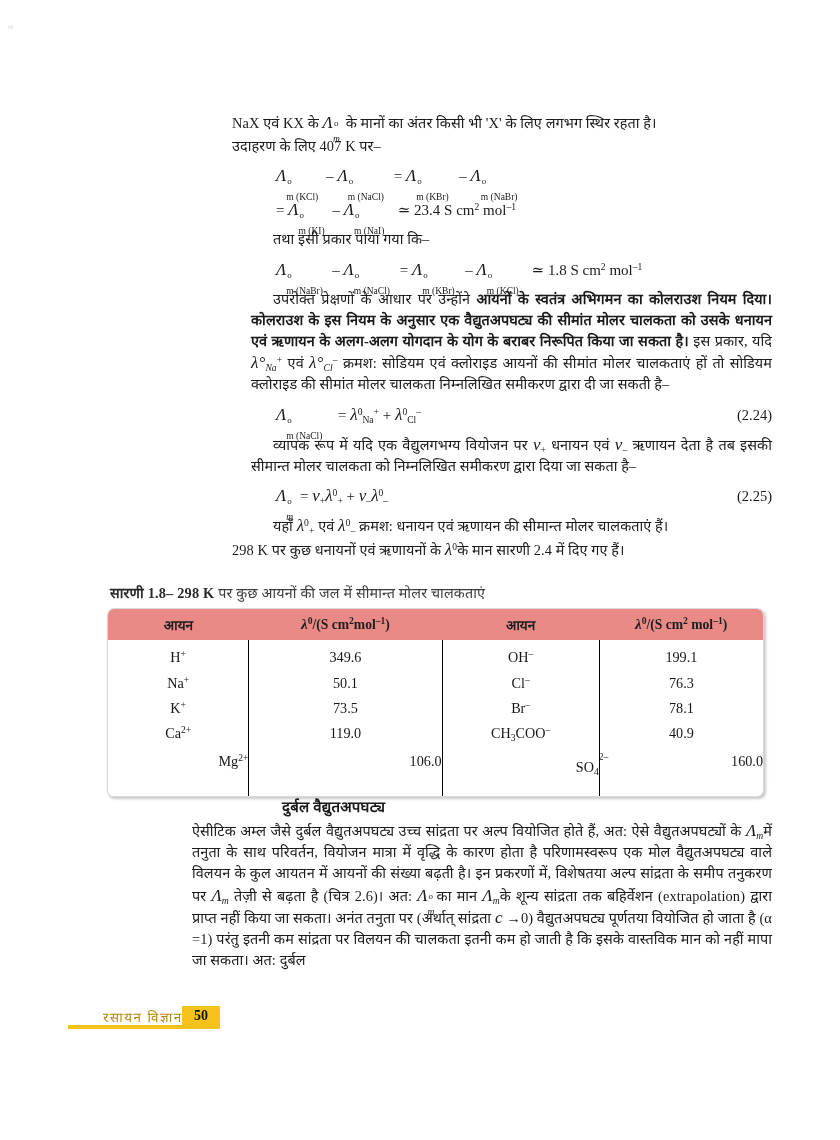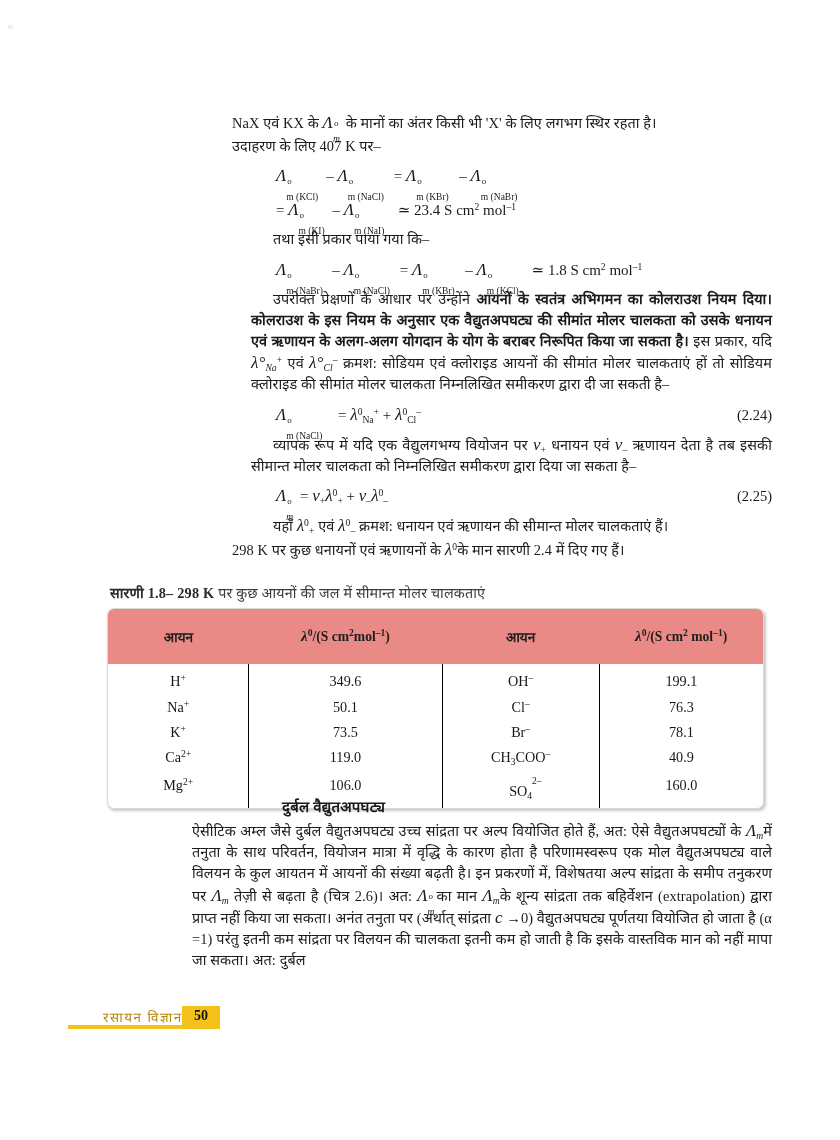--- a/index.html
+++ b/index.html
@@ -133,38 +133,38 @@
     border-collapse: collapse;
     width: 100%;
     table-layout: fixed;
   }
   table.cond thead th {
     background: #e98a87;
     color: #1e1e1e;
     font-weight: bold;
     font-size: 13.6px;
     height: 31px;
-    padding: 12px;
+    padding: 0;
     text-align: center;
     border: none;
   }
   table.cond tbody td {
     text-align: center;
     font-size: 14.2px;
     height: 25.4px;
     padding: 0;
     border-left: 1px solid #000000;
     border-right: none;
     border-top: none;
     border-bottom: none;
     color: #161616;
   }
   table.cond tbody td:first-child { border-left: none; }
   table.cond tbody tr:first-child td { padding-top: 5px; }
-  table.cond tbody tr:last-child td { padding-bottom: 8px; }
+  table.cond tbody tr:last-child td { padding-bottom: 20px; text-align: right; }
   col.c1 { width: 21.5%; }
   col.c2 { width: 29.5%; }
   col.c3 { width: 24%; }
   col.c4 { width: 25%; }
 
   .ion { white-space: nowrap; }
   .ion sup { font-size: 9.5px; }
   
   .so4 {
     display: inline-block;

